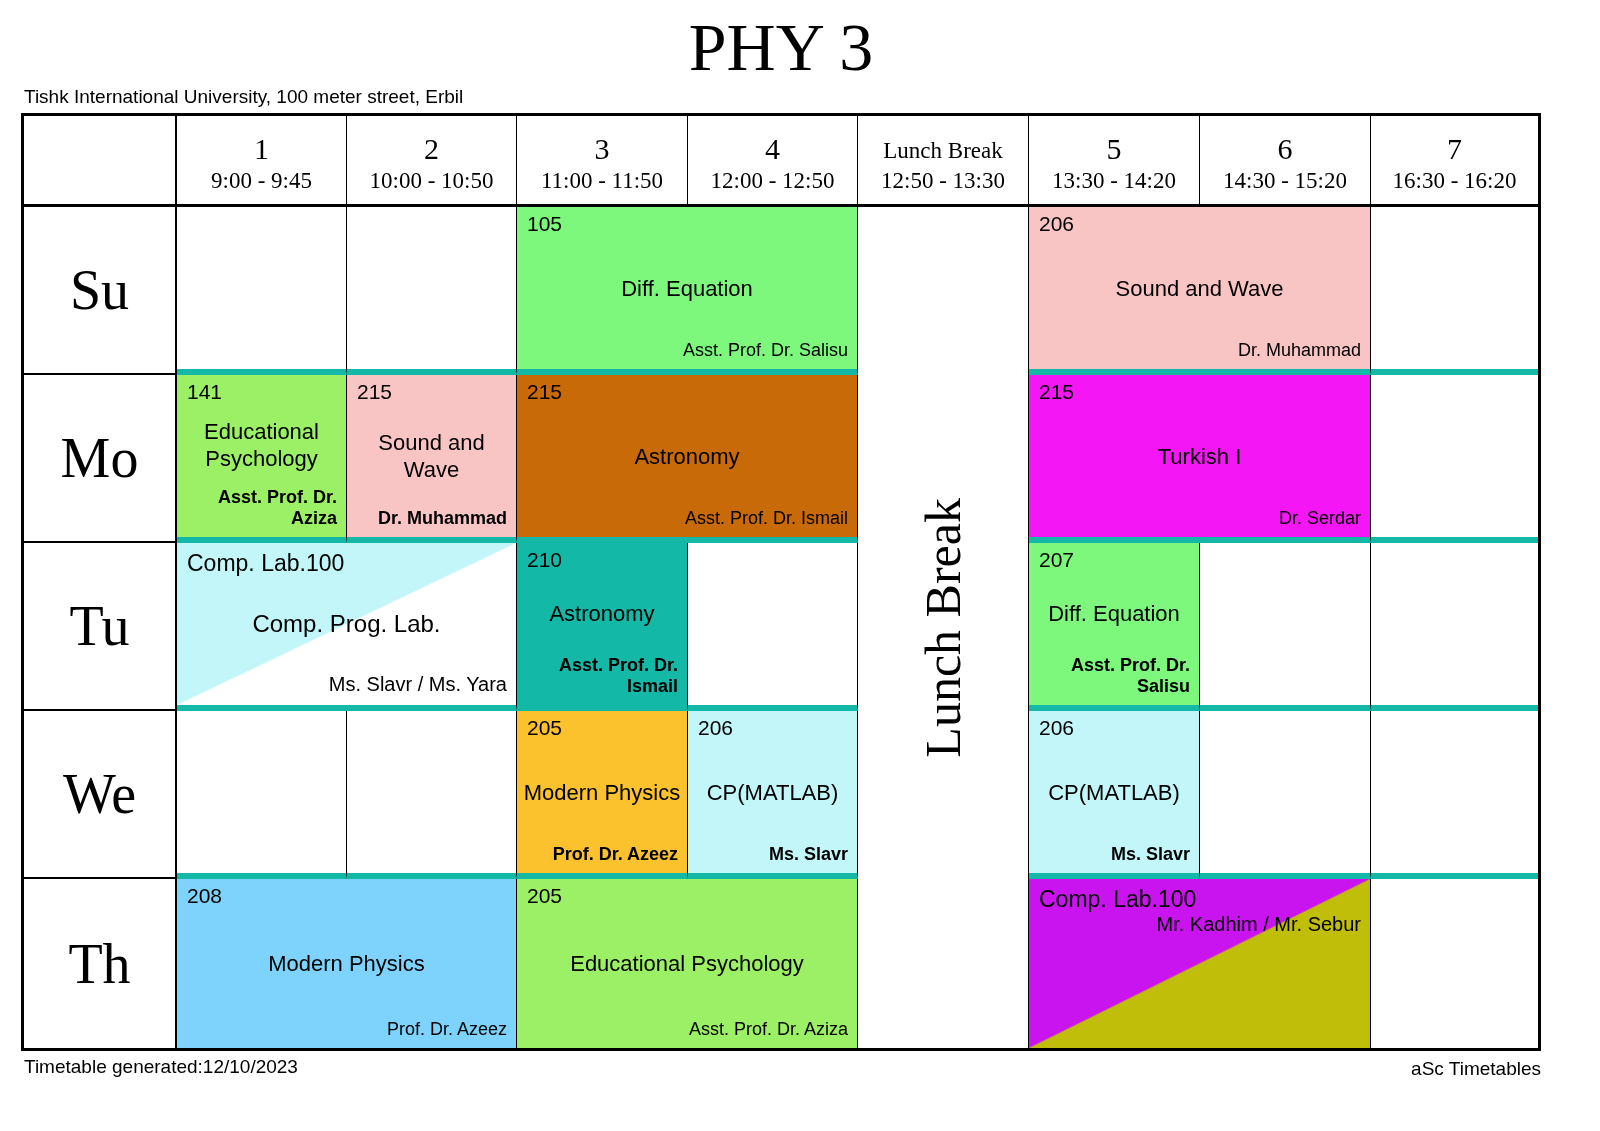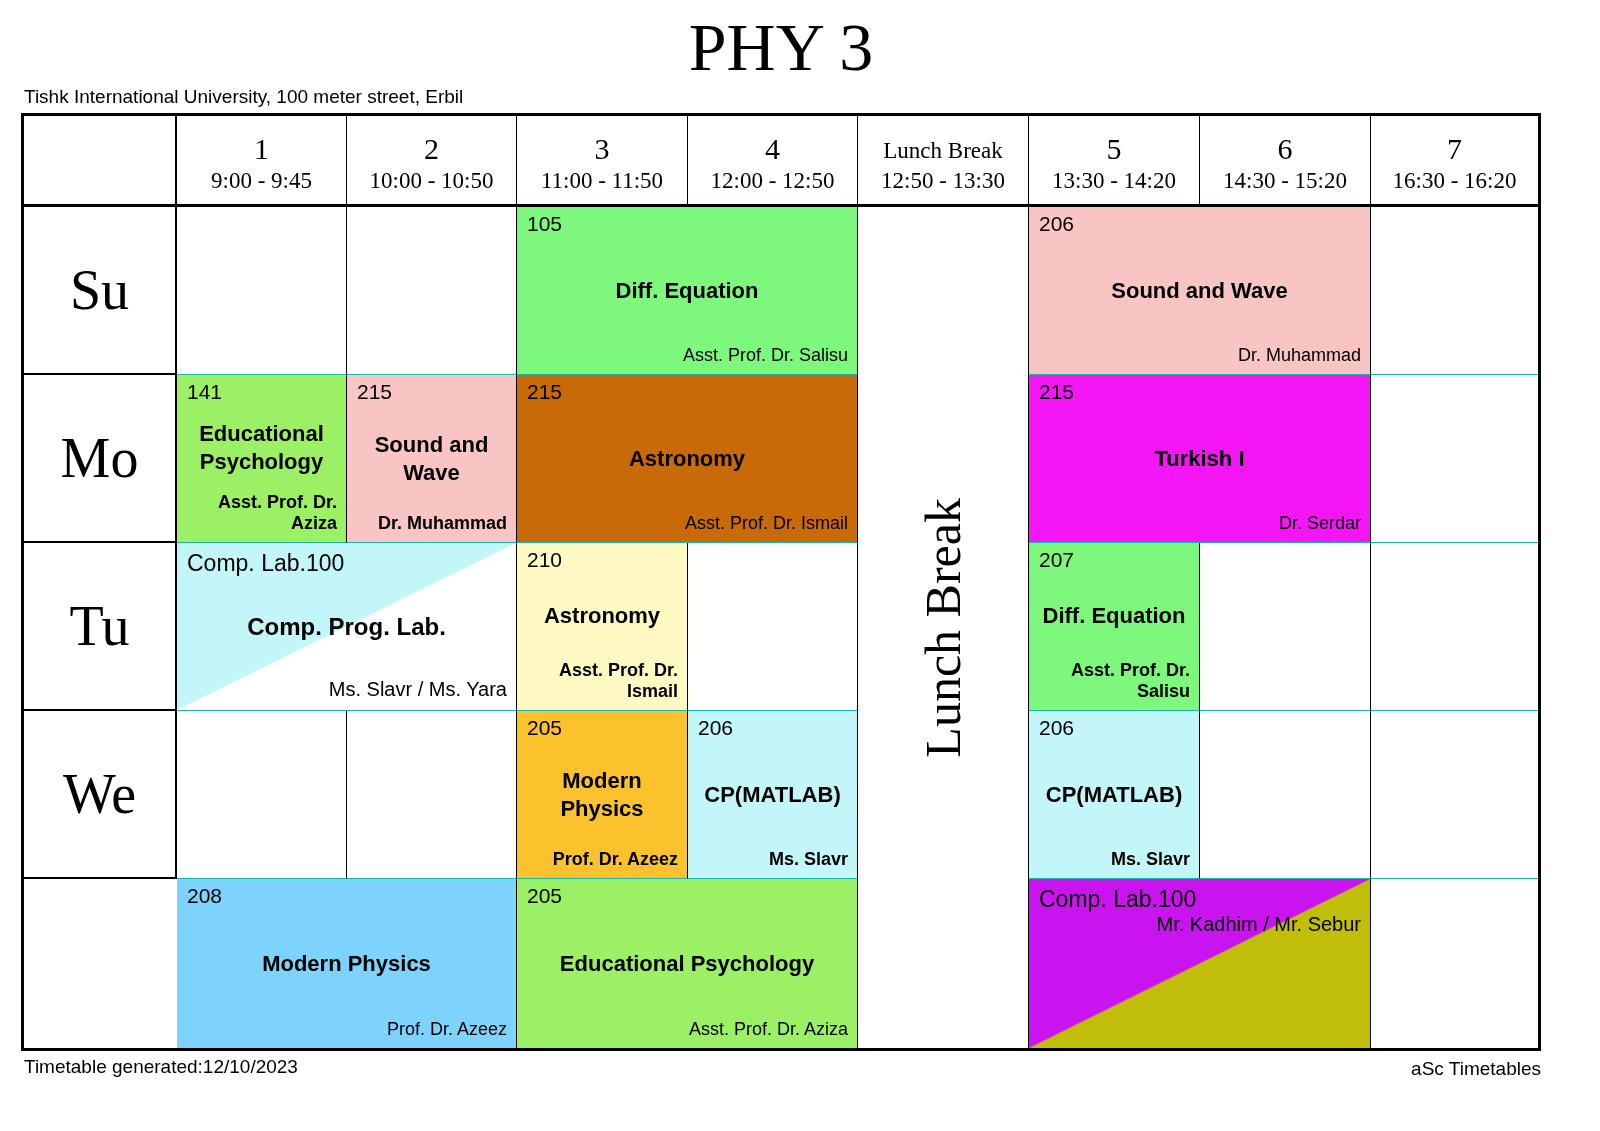--- a/index.html
+++ b/index.html
@@ -42,26 +42,26 @@
 
   .lunch-cell{
     grid-column:6;grid-row:2 / span 5;border-right:1px solid #000;
     display:flex;align-items:center;justify-content:center;
   }
   .lunch-text{
     writing-mode:vertical-rl;transform:rotate(180deg);
     font-family:"Liberation Serif",serif;font-size:50px;white-space:nowrap;
   }
 
-  .cell,.empty{border-right:1px solid #000;border-bottom:1px solid #14b8a6;}
+  .cell,.empty{border-right:1px solid #000;border-bottom:6px solid #14b8a6;}
   .cell{display:flex;flex-direction:column;}
   .room{text-align:left;padding:5px 4px 0 10px;font-size:21px;line-height:1.15;}
   .course{
     flex:1;display:flex;align-items:center;justify-content:center;
-    text-align:center;font-size:22px;line-height:1.25;padding:0 2px;font-weight:bold;
+    text-align:center;font-size:22px;line-height:1.25;padding:0 2px;
   }
   .teacher{text-align:right;padding:0 9px 7px 4px;font-size:18px;line-height:1.2;}
   .teacher.b{font-weight:bold;}
 
   .diag .room{font-size:23px;padding-top:7px;}
   .diag .course{font-size:24px;}
   .diag .teacher{font-size:20px;padding-bottom:9px;}
 
   .last-col{border-right:none;}
   .last-row{border-bottom:none;}
@@ -106,20 +106,21 @@
       <div class="ph-time">14:30 - 15:20</div>
     </div>
     <div class="ph last-col" style="grid-area: 1 / 9;">
       <div class="ph-num">7</div>
       <div class="ph-time">16:30 - 16:20</div>
     </div>
     <div class="day" style="grid-area: 2 / 1;">Su</div>
     <div class="day" style="grid-area: 3 / 1;">Mo</div>
     <div class="day" style="grid-area: 4 / 1;">Tu</div>
     <div class="day" style="grid-area: 5 / 1;">We</div>
+    <div class="day last-row" style="grid-area: 6 / 1;">Th</div>
     <div class="cell" style="grid-area: 2 / 4 / auto / span 2; background: rgb(125, 248, 125);">
       <div class="room">105</div>
       <div class="course">
         <div>Diff.  Equation</div>
       </div>
       <div class="teacher">Asst. Prof. Dr. Salisu</div>
     </div>
     <div class="cell" style="grid-area: 2 / 7 / auto / span 2; background: rgb(249, 196, 196);">
       <div class="room">206</div>
       <div class="course">
@@ -155,21 +156,21 @@
       </div>
       <div class="teacher">Dr. Serdar</div>
     </div>
     <div class="cell diag" style="grid-area: 4 / 2 / auto / span 2; background: linear-gradient(to right bottom, rgb(194, 246, 248) 49.7%, rgb(255, 255, 255) 50.3%);">
       <div class="room">Comp. Lab.100</div>
       <div class="course">
         <div>Comp. Prog. Lab.</div>
       </div>
       <div class="teacher">Ms. Slavr / Ms. Yara</div>
     </div>
-    <div class="cell" style="grid-area: 4 / 4 / auto / span 1; background: #fef9c3; gap: 8px;">
+    <div class="cell" style="grid-area: 4 / 4 / auto / span 1; background: #14b8a6; gap: 8px;">
       <div class="room">210</div>
       <div class="course">
         <div>Astronomy</div>
       </div>
       <div class="teacher b">Asst. Prof. Dr. Ismail</div>
     </div>
     <div class="cell" style="grid-area: 4 / 7 / auto / span 1; background: rgb(125, 248, 125);">
       <div class="room">207</div>
       <div class="course">
         <div>Diff.  Equation</div>

